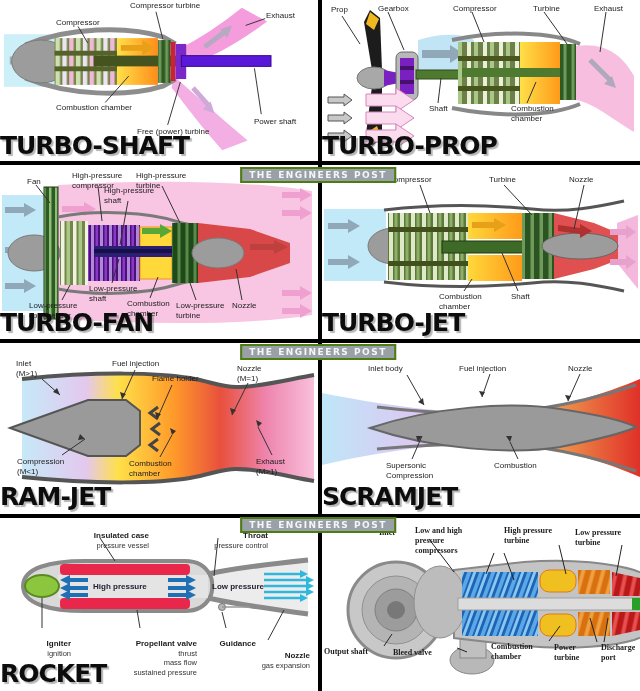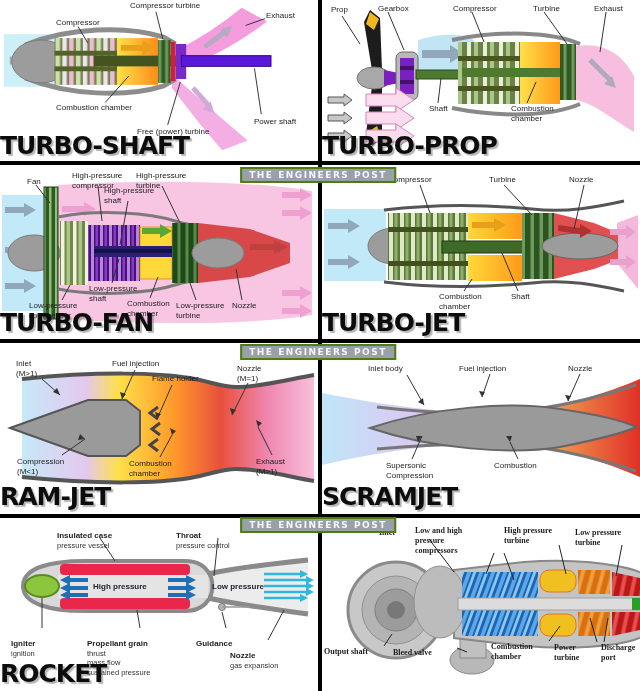--- a/index.html
+++ b/index.html
@@ -4,21 +4,21 @@
 <style>
   html,body{margin:0;padding:0}
   body{width:640px;height:691px;position:relative;background:#fff;
        font-family:"Liberation Sans",sans-serif;overflow:hidden}
   .panel{position:absolute;background:#fff;overflow:hidden}
   .art{position:absolute;left:0;top:0;width:100%;height:100%}
   .lbl{position:absolute;font-size:8px;line-height:1.25;color:#1c1c1c;white-space:pre-line}
   .b{font-weight:bold}
   .ser{font-family:"Liberation Serif",serif;font-weight:bold;font-size:8px}
   .sub{font-weight:normal;font-size:7.5px;color:#333;white-space:pre-line}
-  .ctr{text-align:left}
+  .ctr{text-align:right}
   .ttl{position:absolute;left:0;right:0;
        font-family:"DejaVu Sans",sans-serif;font-weight:bold;font-size:25px;
        letter-spacing:-1px;color:#0c0c0c;text-shadow:2px 2px 1px rgba(110,110,110,.5)}
   .div-h,.div-v{position:absolute;background:#000;z-index:5}
   .wm{position:absolute;z-index:6;transform:translateX(-50%);
       background:#9aa0a8;border:2px solid #4d7c0f;color:#f5f5f5;
       font-family:"DejaVu Sans",sans-serif;font-weight:bold;font-size:9px;
       letter-spacing:1.5px;padding:1px 7px;white-space:nowrap}
   .inrocket{position:absolute;font-weight:bold;font-size:8px;color:#223}
 </style>
@@ -384,21 +384,21 @@
   </div>
   <div class="lbl ctr" style="left:176px;top:3px;width:92px">
     <div class="b">Throat</div><div class="sub">pressure control</div>
   </div>
   <div class="inrocket" style="left:93px;top:64px">High pressure</div>
   <div class="inrocket" style="left:212px;top:64px">Low pressure</div>
   <div class="lbl ctr" style="left:11px;top:111px;width:60px">
     <div class="b">Igniter</div><div class="sub">ignition</div>
   </div>
   <div class="lbl ctr" style="left:87px;top:111px;width:110px">
-    <div class="b">Propellant grain</div><div class="sub">thrust
+    <div class="b">Propellant valve</div><div class="sub">thrust
 mass flow
 sustained pressure</div>
   </div>
   <div class="lbl ctr" style="left:196px;top:111px;width:60px">
     <div class="b">Guidance</div><div class="sub"></div>
   </div>
   <div class="lbl ctr" style="left:230px;top:123px;width:80px">
     <div class="b">Nozzle</div><div class="sub">gas expansion</div>
   </div>
   <div class="ttl" style="bottom:3px">ROCKET</div>

